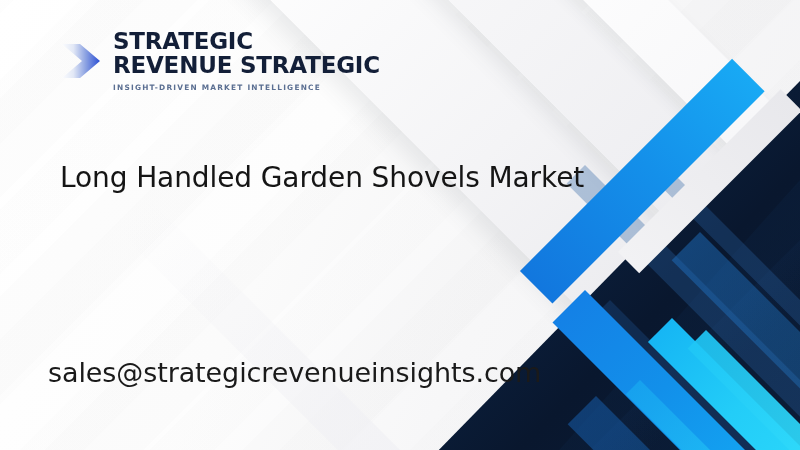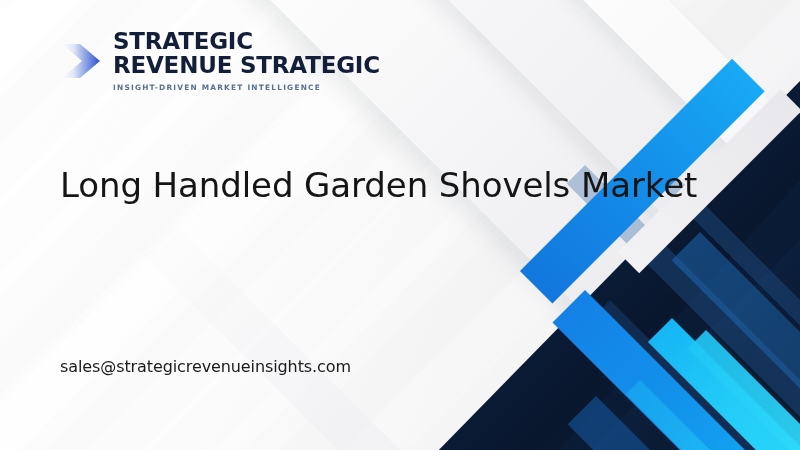--- a/index.html
+++ b/index.html
@@ -215,30 +215,30 @@
     letter-spacing: 1.22px;
     color: #5b6f92;
     white-space: nowrap;
   }
 
   
   .headline {
     position: absolute;
     left: 60px; top: 142px;
     width: 660px;
-    font-size: 34px;
+    font-size: 28px;
     font-weight: 400;
     line-height: 1.18;
     color: #151515;
     letter-spacing: -0.1px;
   }
   .email {
     position: absolute;
-    left: 60px; top: 357px;
-    font-size: 16px;
+    left: 48px; top: 357px;
+    font-size: 27px;
     font-weight: 400;
     color: #1a1a1a;
     letter-spacing: -0.1px;
   }
 </style>
 </head>
 <body>
 
 <div id="slide">
 

